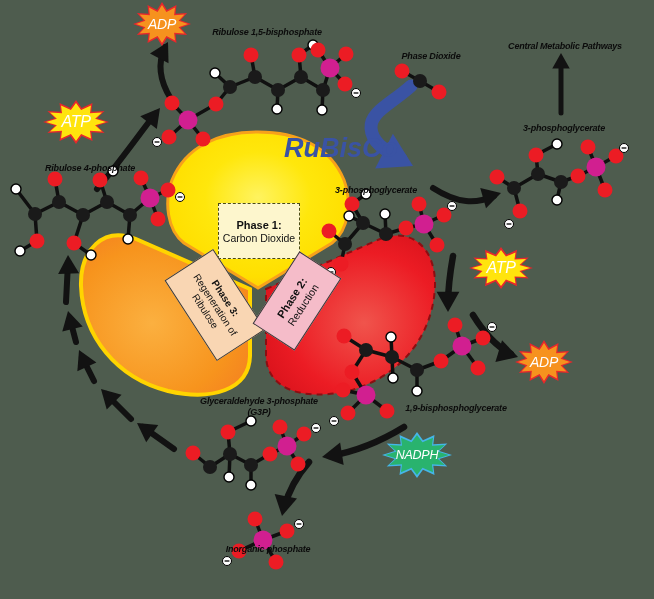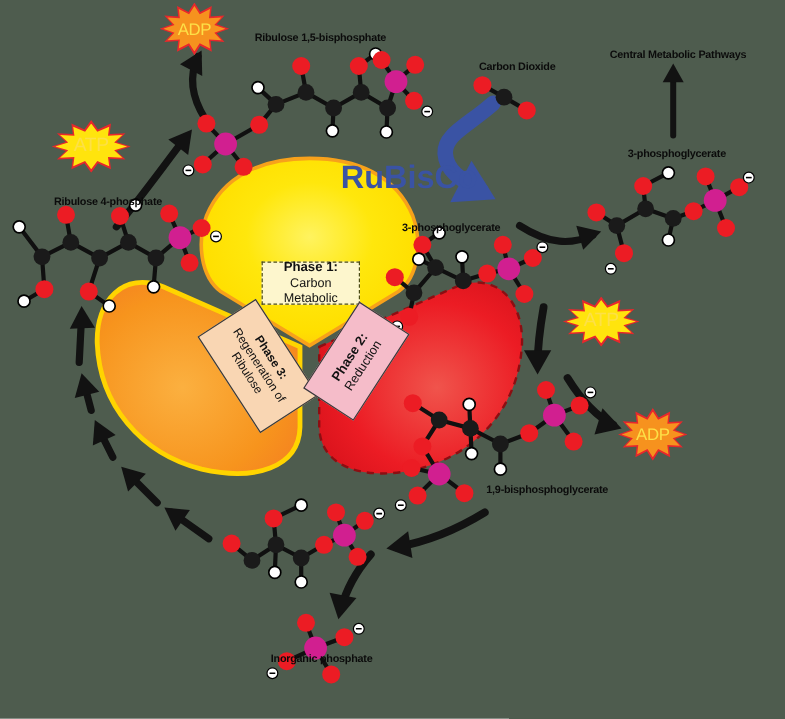--- a/index.html
+++ b/index.html
@@ -1,40 +1,40 @@
 <!DOCTYPE html>
 <html><head>
 <meta charset="utf-8">
 <style>
   html,body{margin:0;padding:0;}
   body{width:654px;height:599px;overflow:hidden;font-family:"Liberation Sans",sans-serif;}
   #canvas{position:relative;width:654px;height:599px;background:#4e5c4e;}
   svg.layer{position:absolute;left:0;top:0;}
   
   .lbl{position:absolute;transform:translate(-50%,-50%);font-weight:bold;font-size:9px;
-       color:#0b0b0b;white-space:nowrap;letter-spacing:-0.2px;text-align:center;line-height:11px;}
+       color:#0b0b0b;white-space:nowrap;letter-spacing:-0.2px;text-align:center;line-height:11px;font-style:italic;}
   .lbl.two-line{white-space:normal;width:150px;}
   #rubisco-label{font-size:27px;letter-spacing:0;color:#3a53a4;font-weight:bold;text-align:center;}
   
   .star{position:absolute;transform:translate(-50%,-50%);}
   .star-shape{position:absolute;clip-path:polygon(100% 50%,81.9% 58.5%,93.3% 75%,73.3% 73.3%,75% 93.3%,58.5% 81.9%,50% 100%,41.5% 81.9%,25% 93.3%,26.7% 73.3%,6.7% 75%,18.1% 58.5%,0% 50%,18.1% 41.5%,6.7% 25%,26.7% 26.7%,25% 6.7%,41.5% 18.1%,50% 0%,58.5% 18.1%,75% 6.7%,73.3% 26.7%,93.3% 25%,81.9% 41.5%);}
   .star-rim{inset:0;background:var(--rim);}
   .star-fill{inset:3px;background:var(--fill);}
   .star-label{position:absolute;inset:0;display:flex;align-items:center;justify-content:center;
-      font-size:var(--fs,14px);color:#fde047;font-weight:500;letter-spacing:-0.3px;}
+      font-size:var(--fs,14px);color:#ffffff;font-weight:500;letter-spacing:-0.3px;font-style:italic;}
   
   .phase-box{position:absolute;border:1.5px dashed var(--border);background:var(--fill);
       display:flex;flex-direction:column;align-items:center;justify-content:center;
       text-align:center;color:#111;box-sizing:border-box;}
   .phase-box .ph-head{font-weight:bold;font-size:11px;line-height:14px;}
   .phase-box .ph-line{font-size:10.5px;line-height:13px;}
   #phase3-box{left:167px;top:276px;width:96px;height:58px;transform:rotate(57deg);border-style:solid;border-width:1px;}
   #phase3-box .ph-head,#phase3-box .ph-line{font-size:10px;line-height:12px;}
   #phase2-box{left:254px;top:276px;width:86px;height:50px;transform:rotate(-57deg);border-style:solid;border-width:1px;}
-  #phase1-box{left:218px;top:218px;width:82px;height:36px;text-align:center;}
+  #phase1-box{left:218px;top:203px;width:82px;height:56px;text-align:center;}
 </style>
 </head>
 <body>
 
 <div id="canvas">
 
   <svg class="layer" width="654" height="599">
     <defs>
       <radialGradient id="gy" cx="50%" cy="42%" r="65%">
         <stop offset="0%" stop-color="#fff35f"></stop>
@@ -350,39 +350,43 @@
         <circle cx="141" cy="178" r="7.5" fill="#ec1c24" stroke="none" stroke-width="0"></circle>
         <circle cx="168" cy="190" r="7.5" fill="#ec1c24" stroke="none" stroke-width="0"></circle>
         <circle cx="180" cy="197" r="4.5" fill="#ffffff" stroke="#000" stroke-width="1"></circle>
         <line x1="177.6" y1="197" x2="182.4" y2="197" stroke="#000" stroke-width="1.3"></line>
         <circle cx="158" cy="219" r="7.5" fill="#ec1c24" stroke="none" stroke-width="0"></circle>
       </g>
     </svg>
 
   <div class="phase-box" id="phase1-box" style="--fill: #fdf6cd; --border: #4b4b14;">
     <div class="ph-head">Phase 1:</div>
-    <div class="ph-line">Carbon Metabolic</div>
+    <div class="ph-line">Carbon Dioxide</div>
   </div>
   <div class="phase-box" id="phase3-box" style="--fill: #f9d6b3; --border: #3a3a3a;">
     <div class="ph-head">Phase 3:</div>
     <div class="ph-line">Regeneration of</div>
     <div class="ph-line">Ribulose</div>
   </div>
   <div class="phase-box" id="phase2-box" style="--fill: #f5bcc9; --border: #3a3a3a;">
     <div class="ph-head">Phase 2:</div>
     <div class="ph-line">Reduction</div>
   </div>
 
   <div class="lbl" style="left:267px;top:32px">Ribulose 1,5-bisphosphate</div>
-  <div class="lbl" style="left:431px;top:56px">Carbon Dioxide</div>
+  <div class="lbl" style="left:431px;top:56px">Phase Dioxide</div>
   <div class="lbl" style="left:565px;top:46px">Central Metabolic Pathways</div>
   <div class="lbl" style="left:564px;top:128px">3-phosphoglycerate</div>
   <div class="lbl" style="left:376px;top:190px">3-phosphoglycerate</div>
   <div class="lbl" style="left:90px;top:168px">Ribulose 4-phosphate</div>
   <div class="lbl" style="left:456px;top:408px">1,9-bisphosphoglycerate</div>
+  <div class="lbl two-line" style="left:259px;top:407px">
+    <span>Glyceraldehyde 3-phosphate</span><br>
+    <span>(G3P)</span>
+  </div>
   <div class="lbl" style="left:268px;top:549px">Inorganic phosphate</div>
   <div class="lbl" id="rubisco-label" style="left:341px;top:148px">RuBisCo</div>
 
   <div class="star" style="left: 162px; top: 24px; width: 58px; height: 44px; --fs: 14px; --rim: #e8272c; --fill: #f6921e;">
     <div class="star-shape star-rim"></div>
     <div class="star-shape star-fill"></div>
     <span class="star-label">ADP</span>
   </div>
   <div class="star" style="left: 76px; top: 122px; width: 66px; height: 44px; --fs: 16px; --rim: #e8272c; --fill: #ffe40d;">
     <div class="star-shape star-rim"></div>
@@ -392,14 +396,19 @@
   <div class="star" style="left: 501px; top: 268px; width: 64px; height: 42px; --fs: 16px; --rim: #e8272c; --fill: #ffe40d;">
     <div class="star-shape star-rim"></div>
     <div class="star-shape star-fill"></div>
     <span class="star-label">ATP</span>
   </div>
   <div class="star" style="left: 544px; top: 362px; width: 58px; height: 44px; --fs: 14px; --rim: #e8272c; --fill: #f6921e;">
     <div class="star-shape star-rim"></div>
     <div class="star-shape star-fill"></div>
     <span class="star-label">ADP</span>
   </div>
+  <div class="star" style="left: 417px; top: 455px; width: 70px; height: 46px; --fs: 12.5px; --rim: #45b5e8; --fill: #29b36e;">
+    <div class="star-shape star-rim"></div>
+    <div class="star-shape star-fill"></div>
+    <span class="star-label">NADPH</span>
+  </div>
 
 </div>
 
 </body></html>

